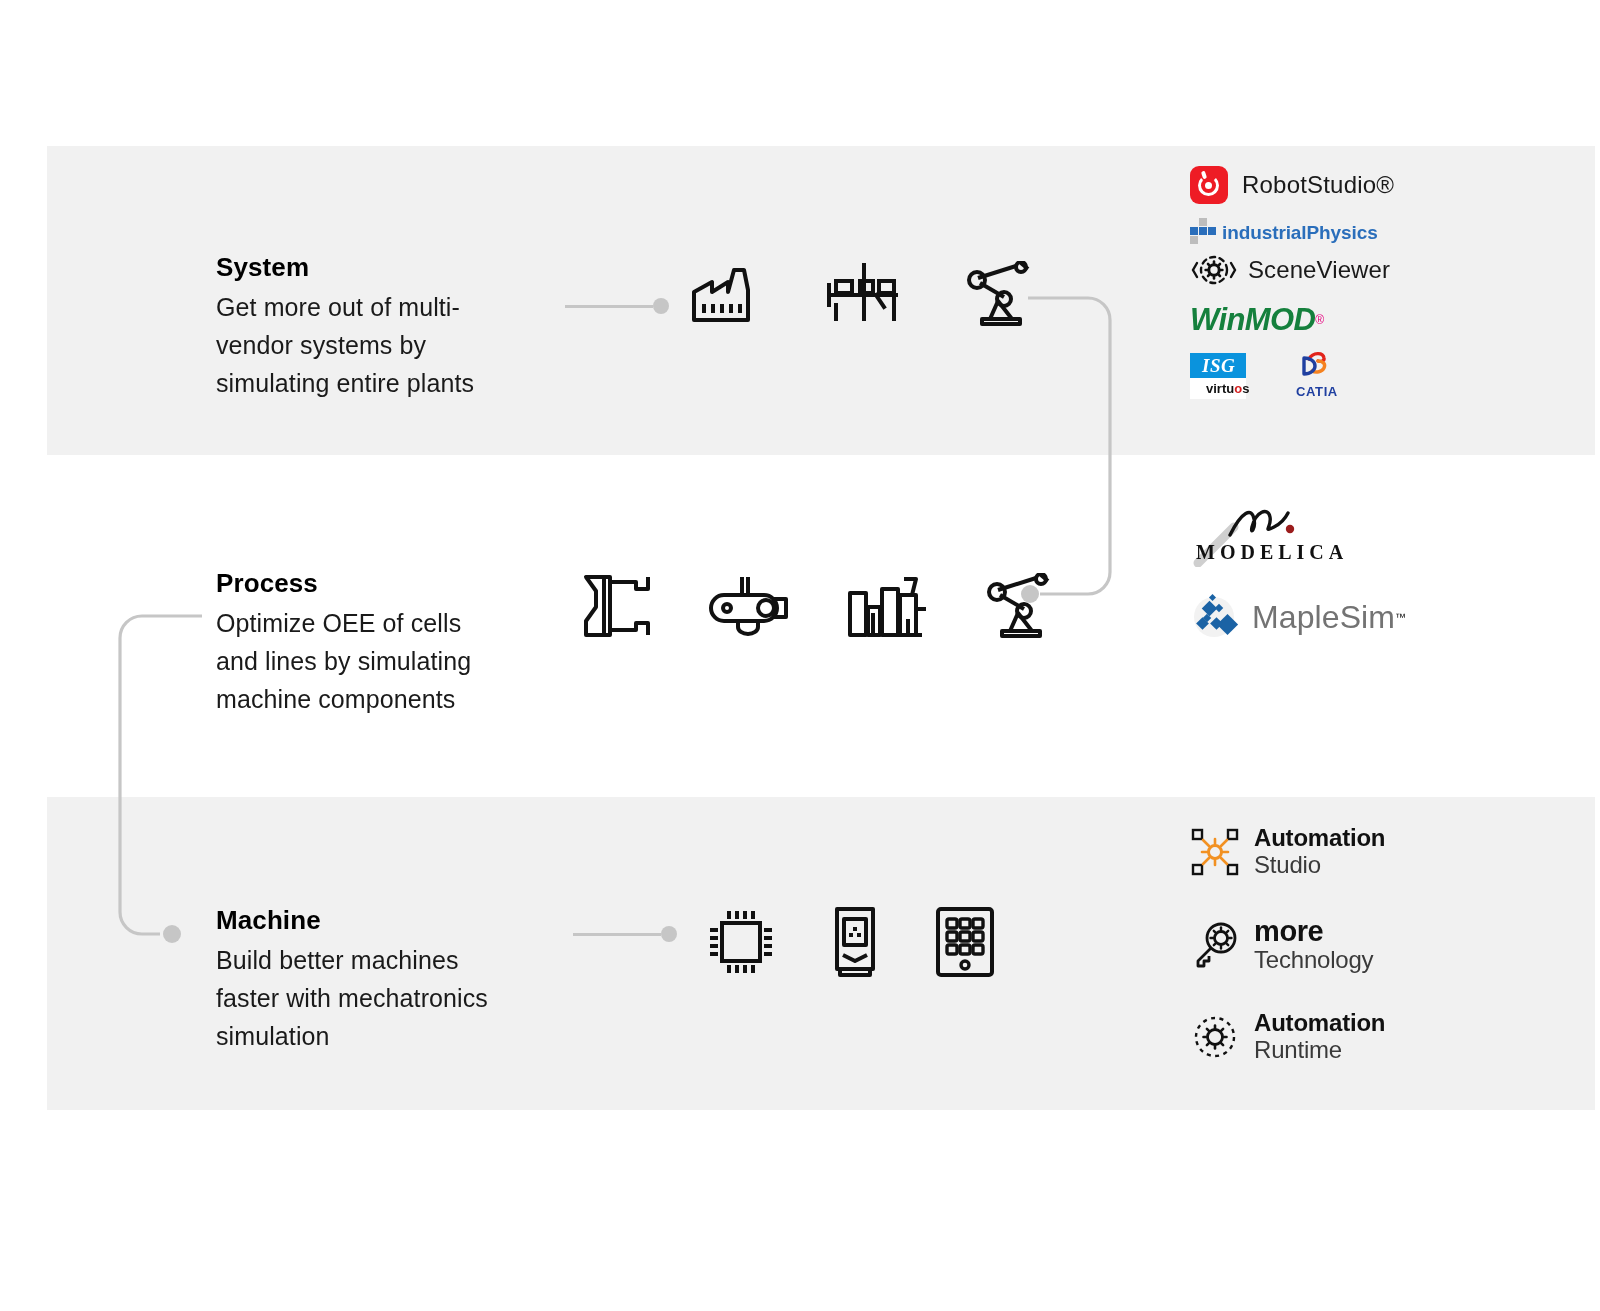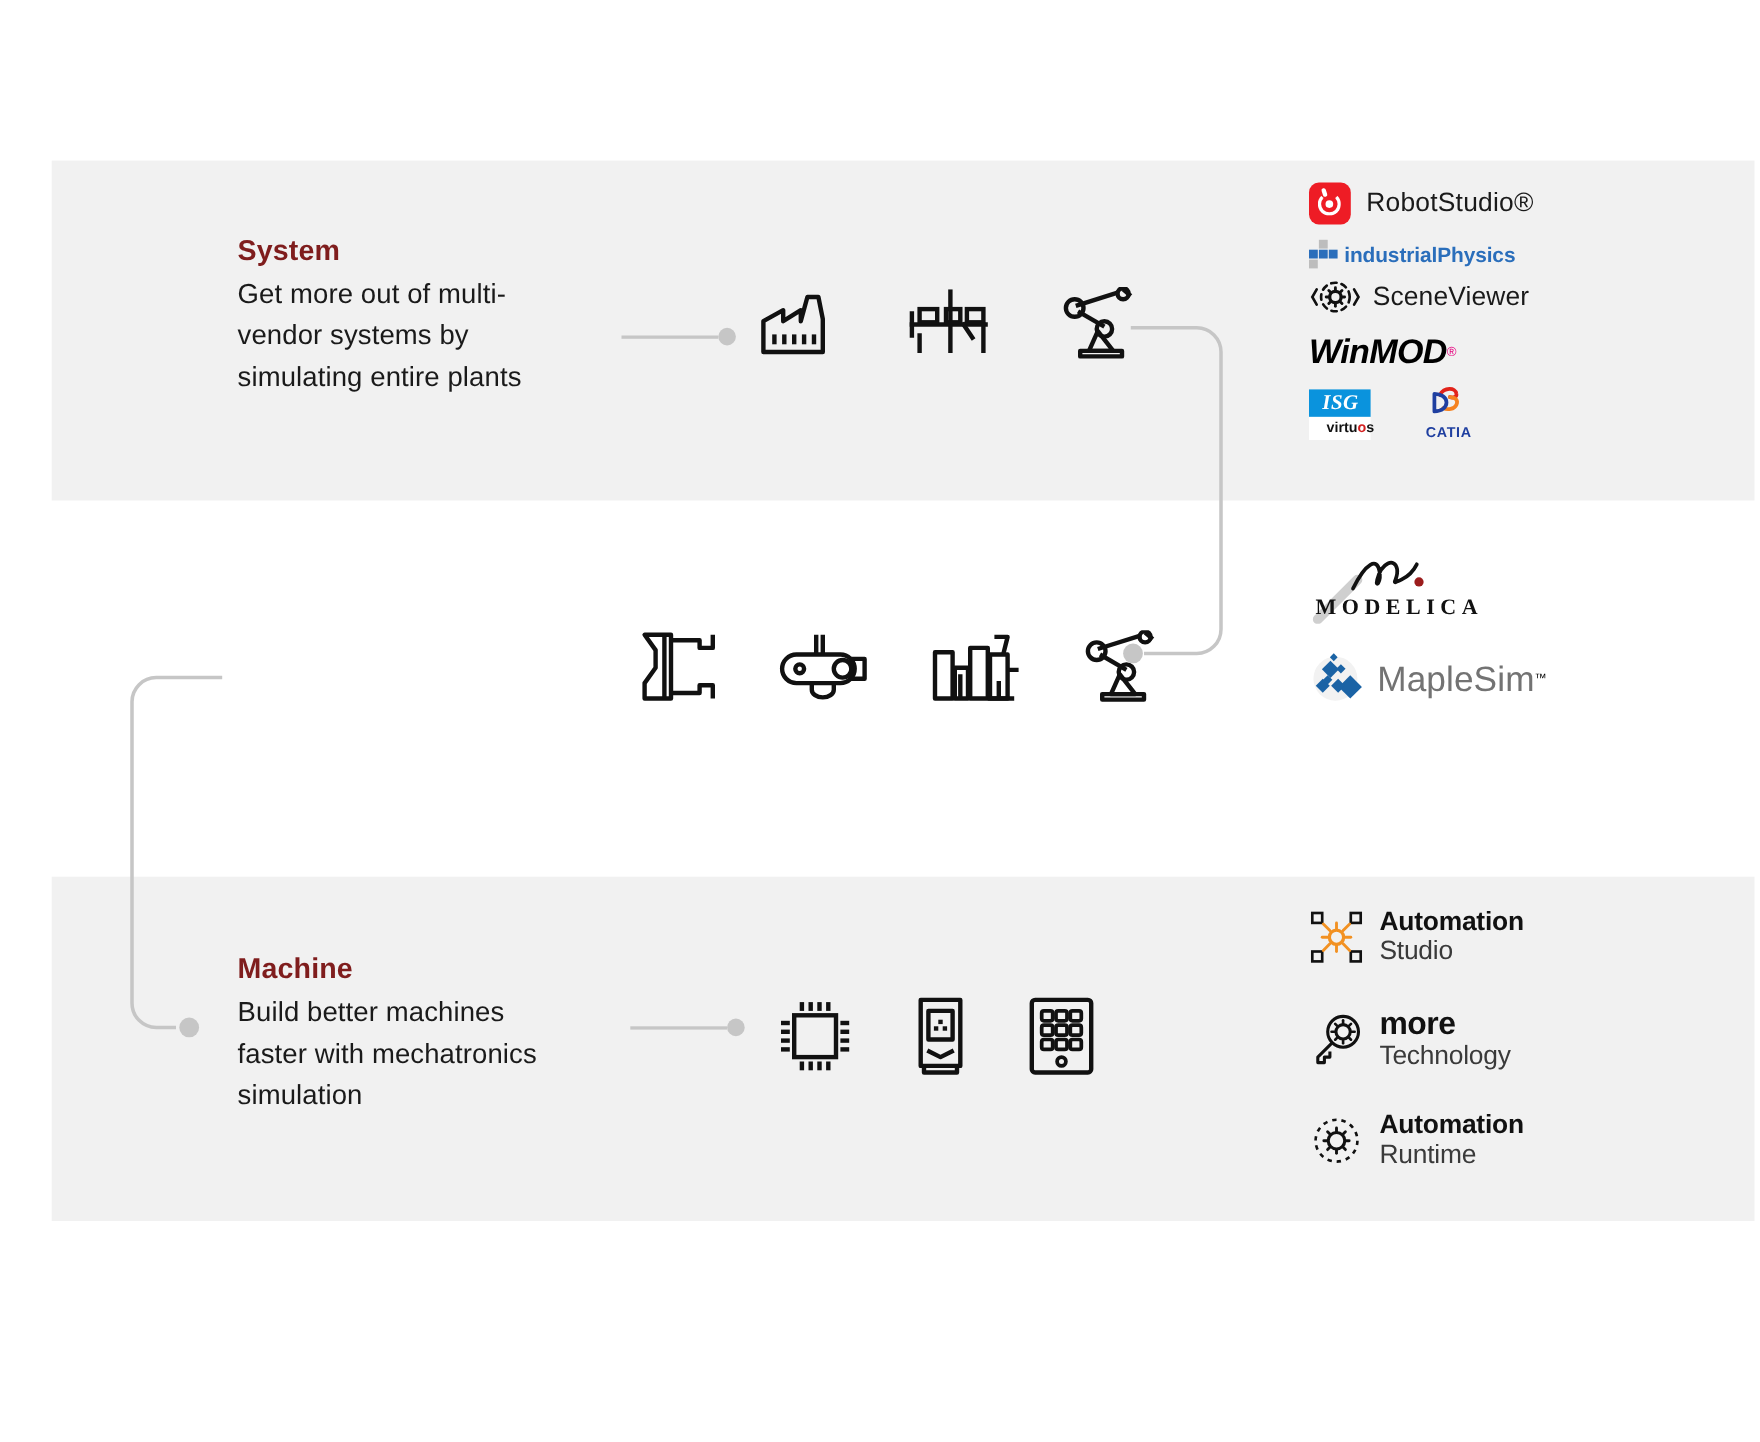--- a/index.html
+++ b/index.html
@@ -27,22 +27,22 @@
   .row-system  { top: 146px; height: 309px; }
   .row-process { top: 455px; height: 342px; }
   .row-machine { top: 797px; height: 313px; }
 
   
   .textblock { position: absolute; width: 400px; }
   .tb-system  { left: 216px; top: 66px; }
   .tb-process { left: 216px; top: 73px; }
   .tb-machine { left: 216px; top: 68px; }
   .heading {
-    font-size: 26px; font-weight: bold; color: #7f1d1d;
-    letter-spacing: .1px; margin-bottom: 5px;
+    font-size: 26px; font-weight: bold; color: #000000;
+    letter-spacing: .1px; margin-bottom: 5px; margin-top: 40px;
   }
   .desc {
     font-size: 25px; line-height: 38px; color: #1a1a1a;
     font-weight: 400; letter-spacing: .1px;
   }
 
   
   .stub { position: absolute; display: flex; align-items: center; }
   .stub .line { height: 3px; background: #c6c6c6; }
   .stub .dot { width: 16px; height: 16px; border-radius: 50%; background: #c6c6c6; }
@@ -99,21 +99,21 @@
   .ip-text { font-size: 19px; color: #2a6ebb; font-weight: 600; margin-left: 6px; letter-spacing: -.1px; }
 
   
   .sv-row { margin-bottom: 14px; }
   .sv-text { font-size: 24px; color: #1a1a1a; margin-left: 10px; letter-spacing: .1px; }
 
   
   .wm-row { margin-bottom: 12px; position: relative; }
   .wm-text {
     font-size: 31px; font-weight: bold; font-style: italic;
-    color: #000000; letter-spacing: -.6px;
+    color: #15803d; letter-spacing: -.6px;
   }
   .wm-reg { font-size: 12px; color: #e6007e; vertical-align: super; font-style: normal; }
 
   
   .small-logos { display: flex; align-items: flex-end; gap: 40px; margin-top: 6px; }
   .isg { width: 56px; }
   .isg-top {
     background: #0a93dd; text-align: center; padding: 2px 12px 1px;
   }
   .isg-top span {
@@ -294,20 +294,28 @@
             <path d="M11 8 L11 24 C18 24, 22 20, 22 16 C22 11, 17 8, 11 8 Z" fill="none" stroke="#1f3fa0" stroke-width="3.4" stroke-linejoin="round"></path>
           </svg>
           <div class="catia-word">CATIA</div>
         </div>
       </div>
     </div>
   </div>
 
   <div class="row row-process">
 
+    <div class="textblock tb-process">
+      <div class="heading">Process</div>
+      <div class="desc">
+        <div>Optimize OEE of cells</div>
+        <div>and lines by simulating</div>
+        <div>machine components</div>
+      </div>
+    </div>
 
     <div class="icons ic-process">
 
       <svg width="76" height="66" viewBox="0 0 76 66">
         <g fill="none" stroke="#111" stroke-width="4" stroke-linejoin="round">
           <path d="M6 4 L30 4 L30 62 L6 62 L6 48 L16 34 L16 18 L6 4 Z"></path>
           <path d="M30 9 L56 9 L56 16 L68 16 L68 4"></path>
           <path d="M30 57 L56 57 L56 50 L68 50 L68 62"></path>
           <path d="M24 4 L24 62"></path>
         </g>

